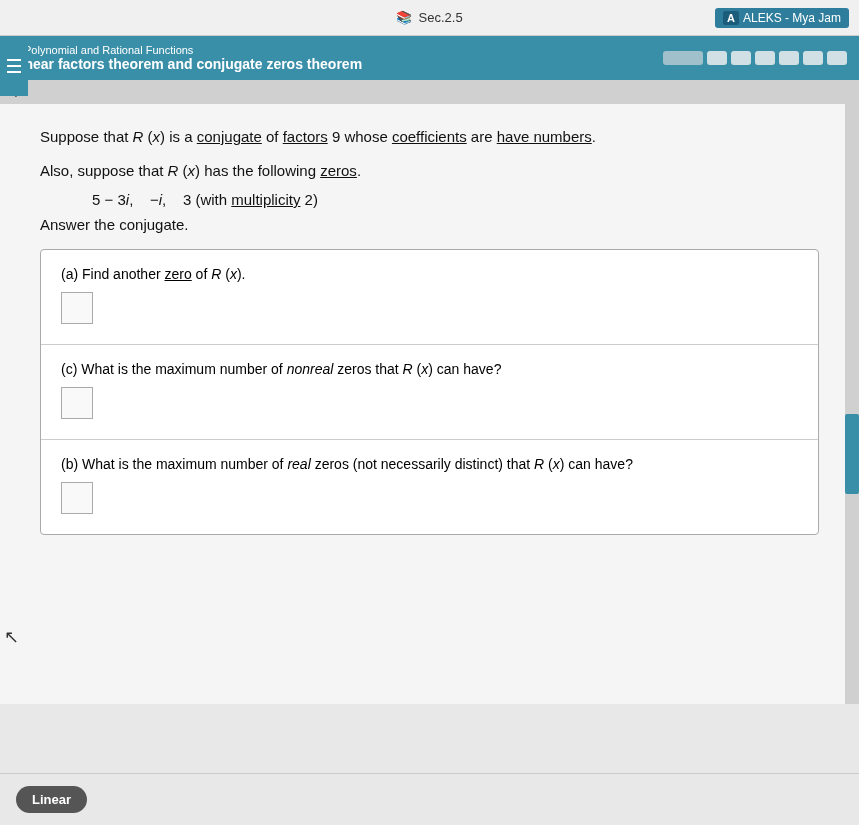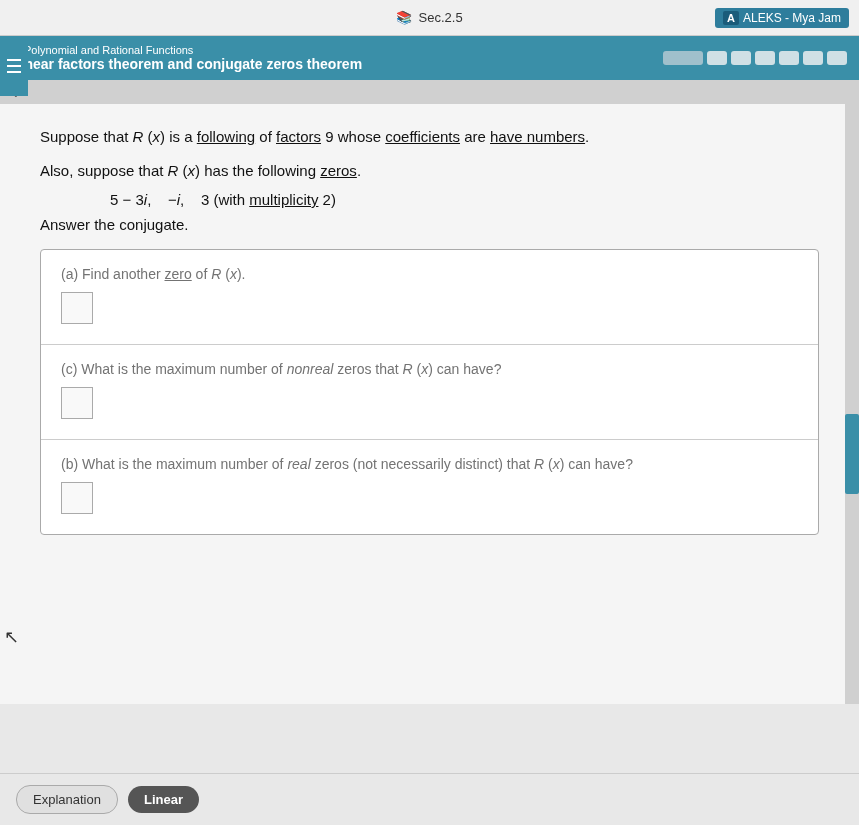--- a/index.html
+++ b/index.html
@@ -132,21 +132,21 @@
       font-size: 15px;
       color: #111;
       line-height: 1.7;
       margin-bottom: 8px;
     }
     .underline {
       text-decoration: underline;
     }
 
     .zeros-line {
-      margin-left: 70px;
+      margin-left: 52px;
       font-size: 15px;
       color: #111;
       margin-bottom: 8px;
     }
 
     .answer-following {
       font-size: 15px;
       color: #111;
       margin-bottom: 16px;
     }
@@ -160,21 +160,21 @@
     }
     .question-box {
       padding: 16px 20px 20px 20px;
       border-bottom: 1px solid #ccc;
     }
     .question-box:last-child {
       border-bottom: none;
     }
     .question-label {
       font-size: 14px;
-      color: #737373;
+      color: #000000;
       margin-bottom: 10px;
     }
     .question-label em {
       font-style: italic;
     }
     .answer-input-box {
       width: 32px;
       height: 32px;
       border: 1px solid #aaa;
       background: #f9f9f9;
@@ -291,21 +291,21 @@
   </div>
 </div>
 
 <div class="chevron-row">
   <span class="chevron-down">⌄</span>
 </div>
 
 <div class="main-content" style="position:relative;">
 
   <div class="problem-text">
-    Suppose that <span class="math">R</span> (<span class="math">x</span>) is a <span class="underline">following</span> of <span class="underline">factors</span> 9 whose <span class="underline">coefficients</span> are <span class="underline">have numbers</span>.
+    Suppose that <span class="math">R</span> (<span class="math">x</span>) is a <span class="underline">conjugate</span> of <span class="underline">factors</span> 9 whose <span class="underline">coefficients</span> are <span class="underline">have numbers</span>.
   </div>
 
   <div class="problem-text">
     Also, suppose that <span class="math">R</span> (<span class="math">x</span>) has the following <span class="underline">zeros</span>.
   </div>
 
   <div class="zeros-line">
     5 − 3<span class="math">i</span>,&nbsp;&nbsp;&nbsp;&nbsp;−<span class="math">i</span>,&nbsp;&nbsp;&nbsp;&nbsp;3 (with <span class="underline">multiplicity</span> 2)
   </div>
 
@@ -344,15 +344,14 @@
 
   <div class="cursor-indicator">↖</div>
 
   <div class="scrollbar-track">
     <div class="scrollbar-thumb"></div>
   </div>
 
 </div>
 
 <div class="bottom-bar">
-  <button class="btn-explanation">Explanation</button>
   <button class="btn-check">Linear</button>
 </div>
 
 </body></html>

